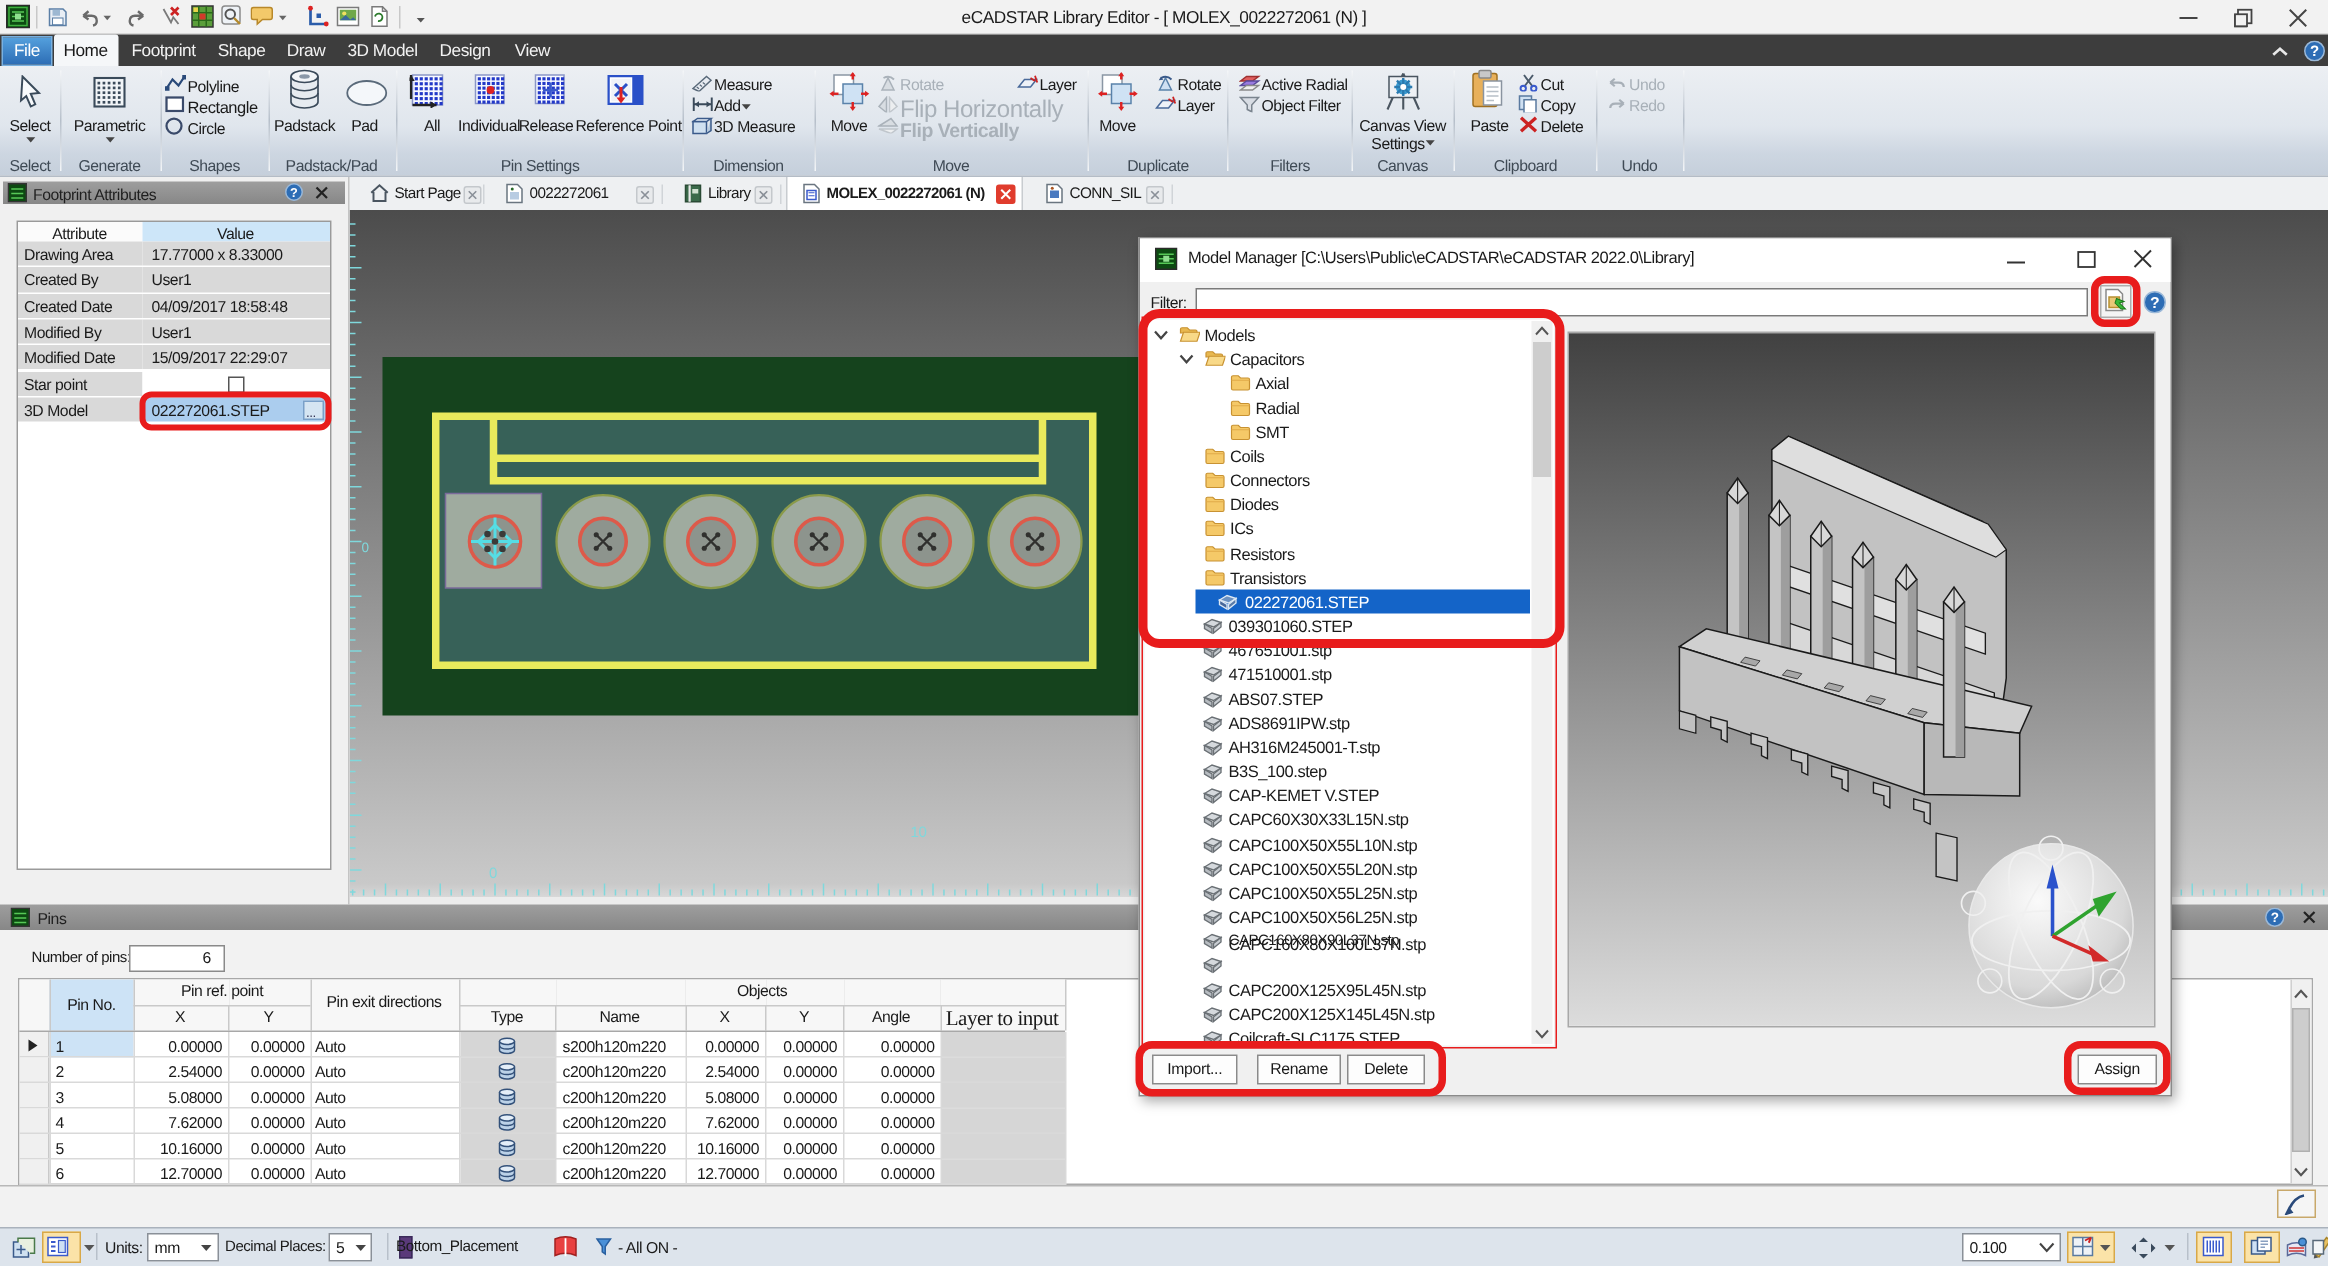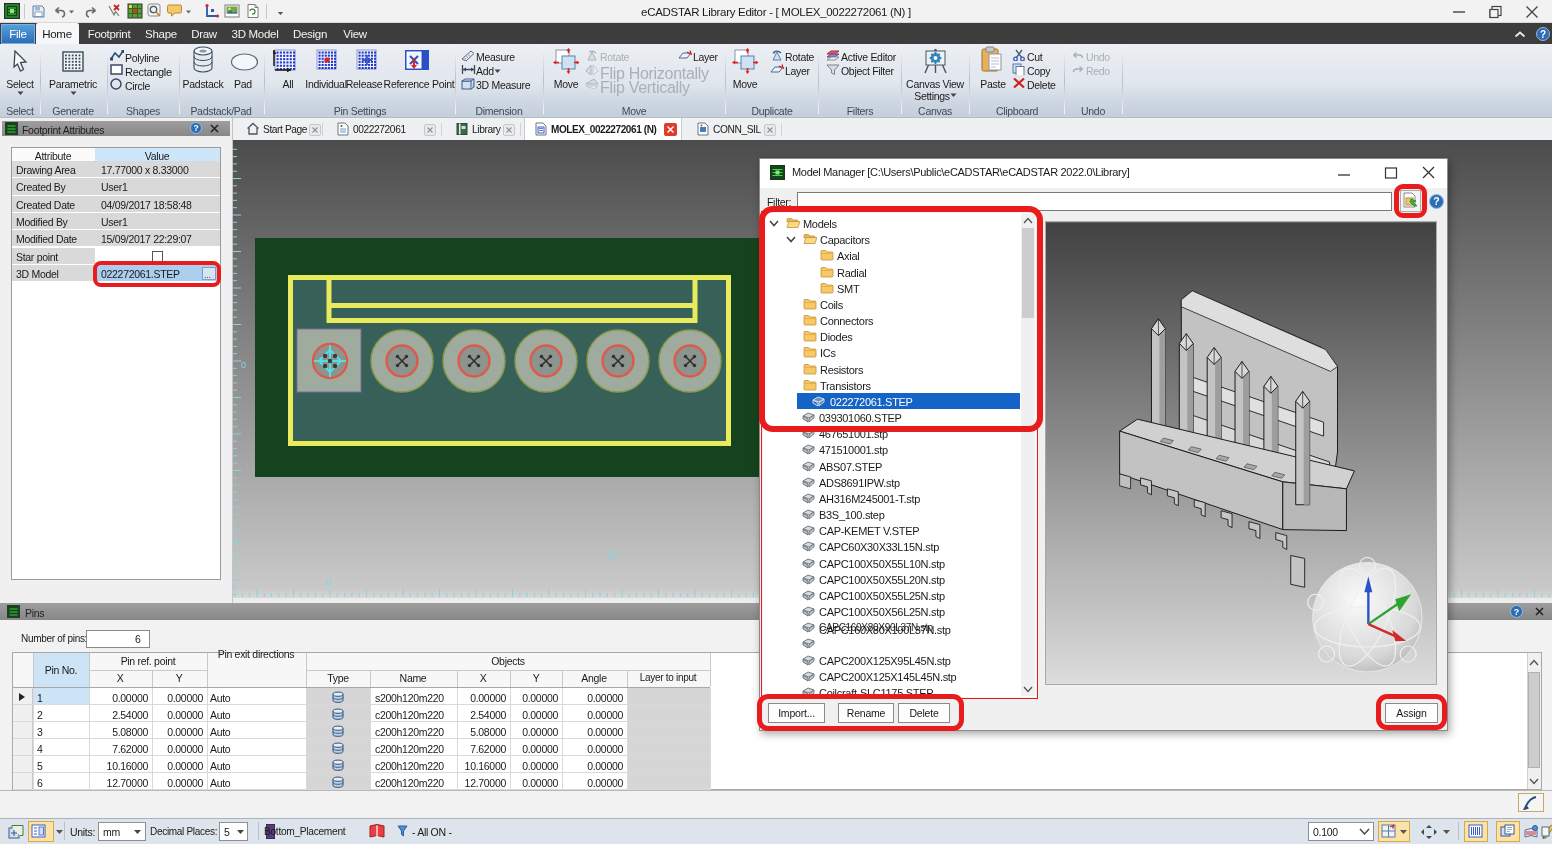--- a/index.html
+++ b/index.html
@@ -364,21 +364,21 @@
 <div style="position:absolute;left:600px;top:52px;font-size:10.5px;color:#a8b0b8;white-space:nowrap;line-height:1;letter-spacing:-0.3px;">Rotate</div>
 <svg style="position:absolute;left:585px;top:64px;" width="14" height="11" viewBox="0 0 14 11">
     <path d="M6 1 v10 l-5-4z" fill="#d8dde2" stroke="#aab2ba"></path>
     <path d="M8 1 v10 l5-4z" fill="#eceef0" stroke="#c0c6cc"></path>
   </svg>
 <div style="position:absolute;left:600px;top:66px;font-size:16px;color:#a8b0b8;white-space:nowrap;line-height:1;letter-spacing:-0.3px;">Flip Horizontally</div>
 <svg style="position:absolute;left:585px;top:78px;" width="14" height="11" viewBox="0 0 14 11">
     <path d="M1 6 h12 l-4-5z" fill="#d8dde2" stroke="#aab2ba"></path>
     <path d="M1 8 h12 l-4 3z" fill="#eceef0" stroke="#c0c6cc"></path>
   </svg>
-<div style="position:absolute;left:600px;top:80px;font-size:16px;color:#a8b0b8;white-space:nowrap;line-height:1;letter-spacing:-0.3px;">Flip Vertically</div>
+<div style="position:absolute;left:600px;top:80px;font-size:13px;color:#a8b0b8;white-space:nowrap;line-height:1;letter-spacing:-0.3px;font-weight:bold;">Flip Vertically</div>
 <svg style="position:absolute;left:678px;top:50px;" width="15" height="11" viewBox="0 0 15 11">
     <path d="M1 8 l4-5 h8 l-4 5z" fill="#eef2f8" stroke="#4a6a9a"></path>
     <path d="M9 2 l3 2 M12 0.5 l1.5 4.5" stroke="#cc2222" stroke-width="1.2"></path>
   </svg>
 <div style="position:absolute;left:693px;top:52px;font-size:10.5px;color:#1a1a1a;white-space:nowrap;line-height:1;letter-spacing:-0.3px;">Layer</div>
 <svg style="position:absolute;left:731px;top:48px;" width="28" height="26" viewBox="0 0 28 26">
     <rect x="4" y="2" width="13" height="13" fill="#fff" stroke="#8a96a4"></rect>
     <rect x="10" y="8" width="13" height="13" fill="#cfe2f4" stroke="#5a82aa"></rect>
     <g stroke="#dd2222" stroke-width="1.6" fill="#dd2222">
       <path d="M16.5 5 v-4"></path>
@@ -401,21 +401,21 @@
 <svg style="position:absolute;left:770px;top:64px;" width="15" height="11" viewBox="0 0 15 11">
     <path d="M1 8 l4-5 h8 l-4 5z" fill="#eef2f8" stroke="#4a6a9a"></path>
     <path d="M9 2 l3 2 M12 0.5 l1.5 4.5" stroke="#cc2222" stroke-width="1.2"></path>
   </svg>
 <div style="position:absolute;left:785px;top:66px;font-size:10.5px;color:#1a1a1a;white-space:nowrap;line-height:1;letter-spacing:-0.3px;">Layer</div>
 <svg style="position:absolute;left:826px;top:50px;" width="15" height="11" viewBox="0 0 15 11">
     <path d="M1 4 l4-3 h8 l-4 3z" fill="#e06060" stroke="#a03030"></path>
     <path d="M1 7 l4-3 h8 l-4 3z" fill="#9a7ae0" stroke="#5a4a9a"></path>
     <path d="M1 10 l4-3 h8 l-4 3z" fill="#f0f0f0" stroke="#8a8a8a"></path>
   </svg>
-<div style="position:absolute;left:841px;top:52px;font-size:10.5px;color:#1a1a1a;white-space:nowrap;line-height:1;letter-spacing:-0.3px;">Active Editor</div>
+<div style="position:absolute;left:841px;top:52px;font-size:10.5px;color:#1a1a1a;white-space:nowrap;line-height:1;letter-spacing:-0.3px;">Active Radial</div>
 <svg style="position:absolute;left:826px;top:64px;" width="15" height="11" viewBox="0 0 15 11">
     <path d="M1 1 h12 l-4.5 5 v4.5 l-3-1.5 V6z" fill="#d8dde4" stroke="#7a848e"></path>
   </svg>
 <div style="position:absolute;left:841px;top:66px;font-size:10.5px;color:#1a1a1a;white-space:nowrap;line-height:1;letter-spacing:-0.3px;">Object Filter</div>
 <svg style="position:absolute;left:922px;top:46px;" width="27" height="30" viewBox="0 0 27 30">
     <path d="M13.5 3 L3 27 M13.5 3 L24 27 M13.5 3 v24" stroke="#4a5560" stroke-width="1.4" fill="none"></path>
     <rect x="4" y="5" width="19" height="14" fill="#eef1f5" stroke="#4a5560"></rect>
     <circle cx="13.5" cy="12" r="5" fill="#3a9ad0"></circle>
     <g stroke="#2a7ab0" stroke-width="1.6">
       <path d="M13.5 12 l6.00 0.00"></path>
@@ -905,28 +905,28 @@
 <div style="position:absolute;left:152px;top:653px;width:1px;height:17px;background:#f7f7f7;"></div>
 <div style="position:absolute;left:370px;top:653px;width:1px;height:17px;background:#f7f7f7;"></div>
 <div style="position:absolute;left:457px;top:653px;width:1px;height:17px;background:#f7f7f7;"></div>
 <div style="position:absolute;left:510px;top:653px;width:1px;height:17px;background:#f7f7f7;"></div>
 <div style="position:absolute;left:562px;top:653px;width:1px;height:17px;background:#f7f7f7;"></div>
 <div style="position:absolute;left:627px;top:653px;width:1px;height:17px;background:#f7f7f7;"></div>
 <div style="position:absolute;left:61px;top:665px;transform:translateX(-50%);font-size:10.5px;color:#1a1a1a;white-space:nowrap;line-height:1;letter-spacing:-0.3px;">Pin No.</div>
 <div style="position:absolute;left:148px;top:656px;transform:translateX(-50%);font-size:10.5px;color:#1a1a1a;white-space:nowrap;line-height:1;letter-spacing:-0.3px;">Pin ref. point</div>
 <div style="position:absolute;left:120px;top:673px;transform:translateX(-50%);font-size:10.5px;color:#1a1a1a;white-space:nowrap;line-height:1;letter-spacing:-0.3px;">X</div>
 <div style="position:absolute;left:179px;top:673px;transform:translateX(-50%);font-size:10.5px;color:#1a1a1a;white-space:nowrap;line-height:1;letter-spacing:-0.3px;">Y</div>
-<div style="position:absolute;left:256px;top:649px;transform:translateX(-50%);font-size:10.5px;color:#1a1a1a;white-space:nowrap;line-height:1;letter-spacing:-0.3px;">Pin exit directions</div>
+<div style="position:absolute;left:256px;top:663px;transform:translateX(-50%);font-size:10.5px;color:#1a1a1a;white-space:nowrap;line-height:1;letter-spacing:-0.3px;">Pin exit directions</div>
 <div style="position:absolute;left:508px;top:656px;transform:translateX(-50%);font-size:10.5px;color:#1a1a1a;white-space:nowrap;line-height:1;letter-spacing:-0.3px;">Objects</div>
 <div style="position:absolute;left:338px;top:673px;transform:translateX(-50%);font-size:10.5px;color:#1a1a1a;white-space:nowrap;line-height:1;letter-spacing:-0.3px;">Type</div>
 <div style="position:absolute;left:413px;top:673px;transform:translateX(-50%);font-size:10.5px;color:#1a1a1a;white-space:nowrap;line-height:1;letter-spacing:-0.3px;">Name</div>
 <div style="position:absolute;left:483px;top:673px;transform:translateX(-50%);font-size:10.5px;color:#1a1a1a;white-space:nowrap;line-height:1;letter-spacing:-0.3px;">X</div>
 <div style="position:absolute;left:536px;top:673px;transform:translateX(-50%);font-size:10.5px;color:#1a1a1a;white-space:nowrap;line-height:1;letter-spacing:-0.3px;">Y</div>
 <div style="position:absolute;left:594px;top:673px;transform:translateX(-50%);font-size:10.5px;color:#1a1a1a;white-space:nowrap;line-height:1;letter-spacing:-0.3px;">Angle</div>
-<div style="position:absolute;left:668px;top:673px;transform:translateX(-50%);font-size:10px;color:#1a1a1a;white-space:nowrap;line-height:1;letter-spacing:-0.3px;">Layer to input</div>
+<div style="position:absolute;left:668px;top:673px;transform:translateX(-50%);font-size:14px;color:#1a1a1a;white-space:nowrap;line-height:1;letter-spacing:-0.3px;font-family:Liberation Serif, serif;">Layer to input</div>
 <div style="position:absolute;left:13px;top:687px;width:697px;height:1px;background:#a8a8a8;"></div>
 <div style="position:absolute;left:13px;top:688px;width:20px;height:17px;background:#f0f0f0;border-right:1px solid #c9c9c9;"></div>
 <svg style="position:absolute;left:17px;top:692px;" width="10" height="10" viewBox="0 0 10 10">
     <path d="M2 1 l6 4 l-6 4z" fill="#222"></path>
   </svg>
 <div style="position:absolute;left:33px;top:688px;width:56px;height:17px;background:#cde3f6;"></div>
 <div style="position:absolute;left:37px;top:693px;font-size:10.5px;color:#1a1a1a;white-space:nowrap;line-height:1;letter-spacing:-0.3px;">1</div>
 <div style="position:absolute;left:89px;top:693px;font-size:10.5px;color:#1a1a1a;white-space:nowrap;line-height:1;letter-spacing:-0.3px;width:59px;text-align:right;">0.00000</div>
 <div style="position:absolute;left:152px;top:693px;font-size:10.5px;color:#1a1a1a;white-space:nowrap;line-height:1;letter-spacing:-0.3px;width:51px;text-align:right;">0.00000</div>
 <div style="position:absolute;left:210px;top:693px;font-size:10.5px;color:#1a1a1a;white-space:nowrap;line-height:1;letter-spacing:-0.3px;">Auto</div>

